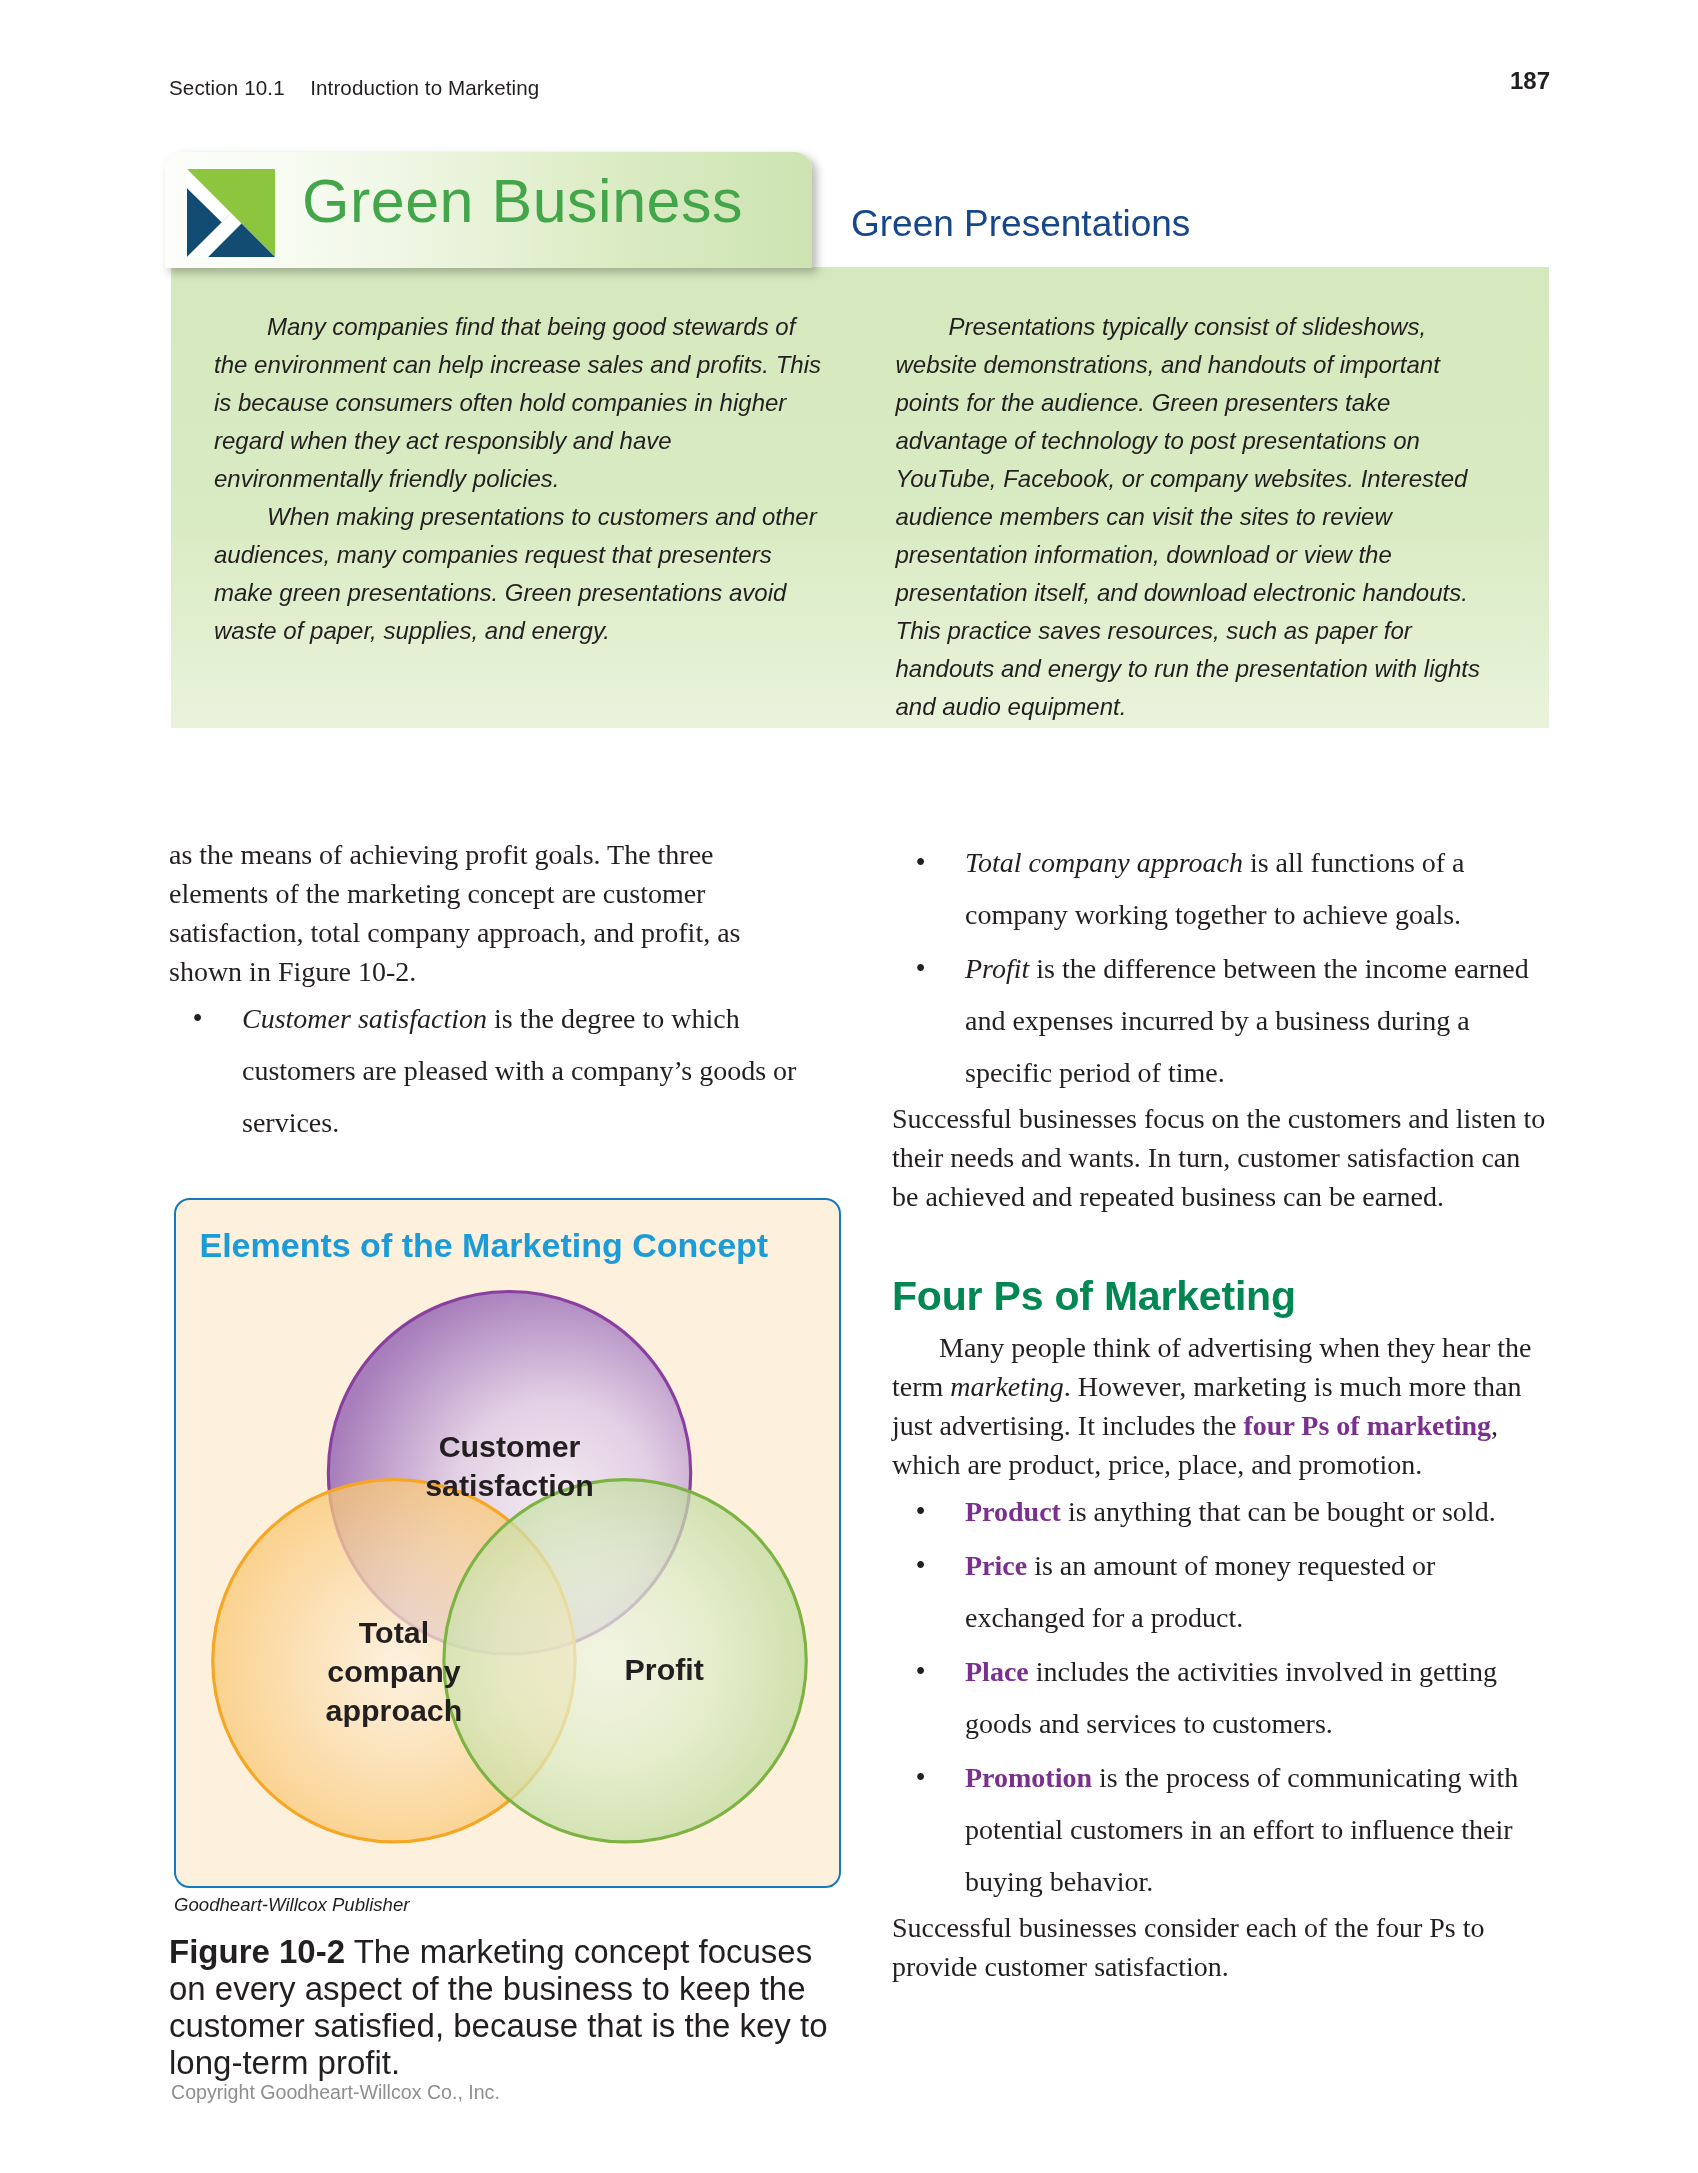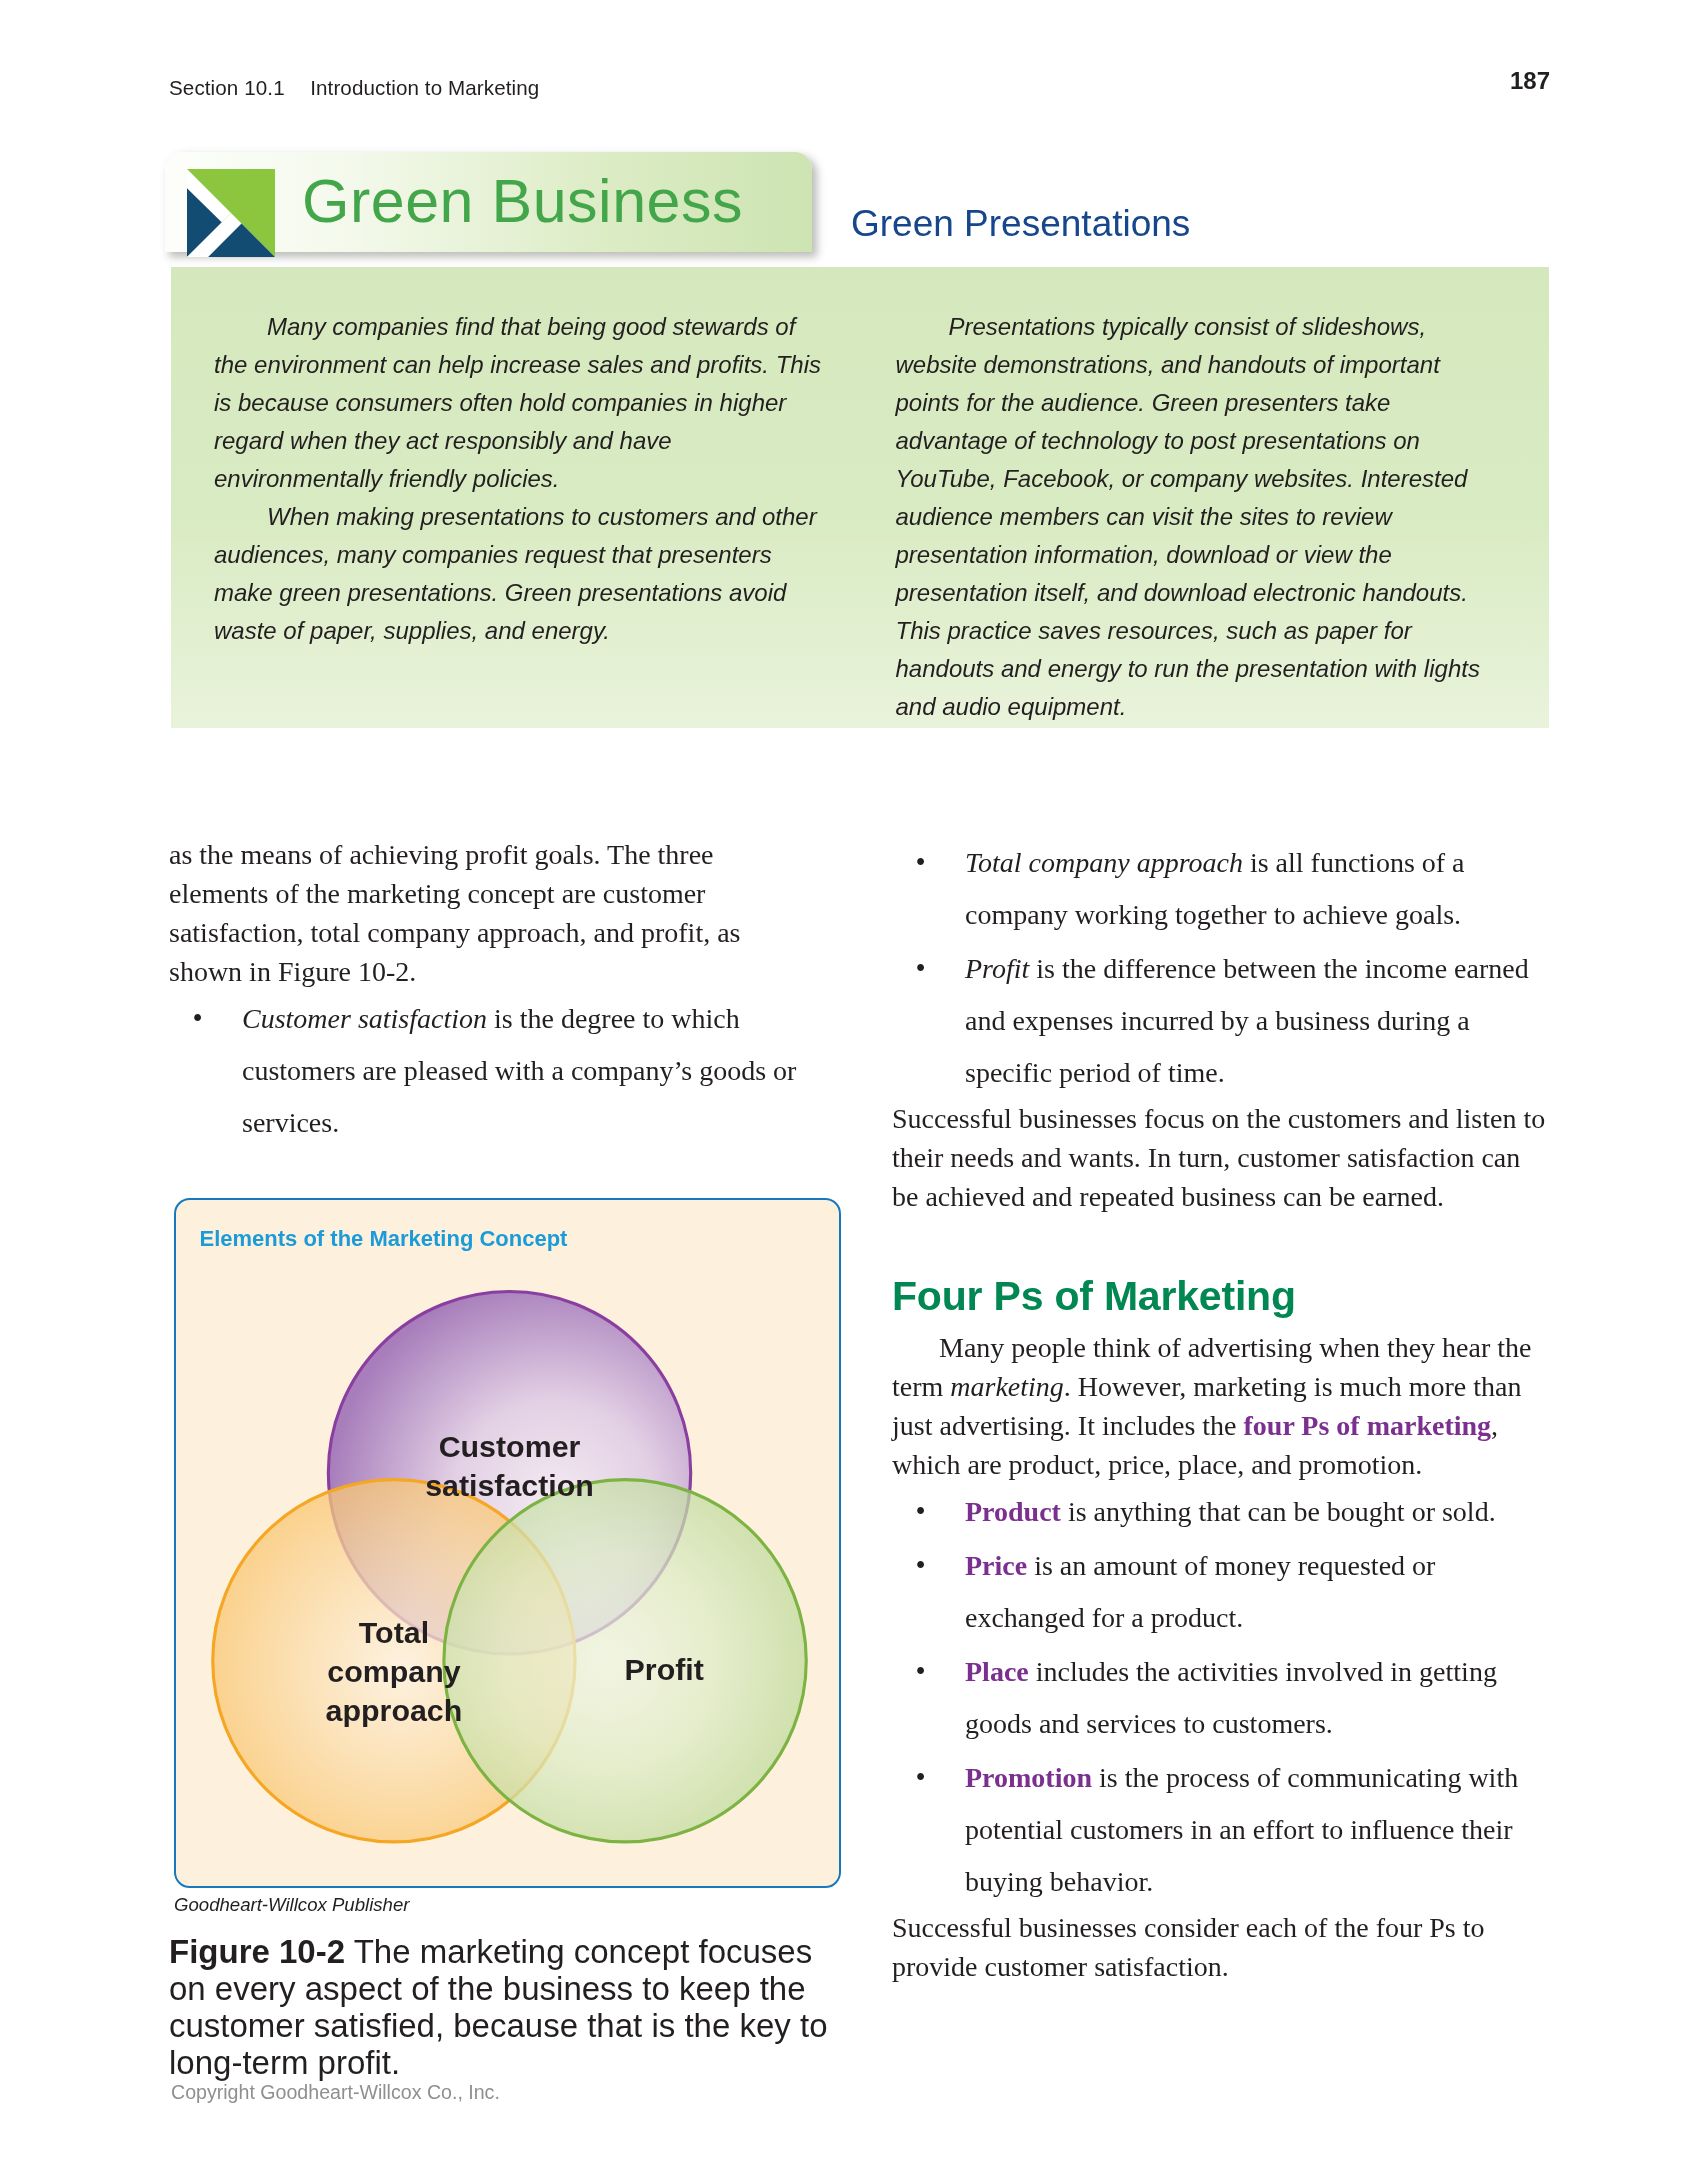--- a/index.html
+++ b/index.html
@@ -52,21 +52,21 @@
     width: 1378px;
     height: 461px;
     background: linear-gradient(to bottom, #d5e8bd 0%, #d9ebc3 55%, #e9f3db 100%);
   }
 
   .feature-tab {
     position: absolute;
     left: 165px;
     top: 152px;
     width: 647px;
-    height: 100px;
+    height: 116px;
     border-radius: 17.6px 17.6px 0 0;
     background: linear-gradient(to right, #fdfefb 0%, #f4f9ec 28%, #dcecc5 68%, #cde4b2 100%);
     box-shadow: 4.9px 4.9px 8.8px rgba(90, 95, 85, 0.42);
     z-index: 3;
     text-align: right;
   }
 
   .feature-logo {
     position: absolute;
     left: 21.6px;
@@ -189,21 +189,21 @@
     border-radius: 15.7px;
     background: #fdf0dd;
     box-sizing: border-box;
     overflow: hidden;
   }
   .figure-title {
     position: absolute;
     left: 23.5px;
     top: 25.5px;
     font-family: "Liberation Sans", sans-serif;
-    font-size: 22px;
+    font-size: 34px;
     font-weight: bold;
     color: #1b9bd8;
     white-space: nowrap;
   }
   .venn { position: absolute; left: 0; top: 69px; width: 667px; height: 617px; }
 
   .credit {
     position: absolute;
     left: 174px;
     top: 1894px;

